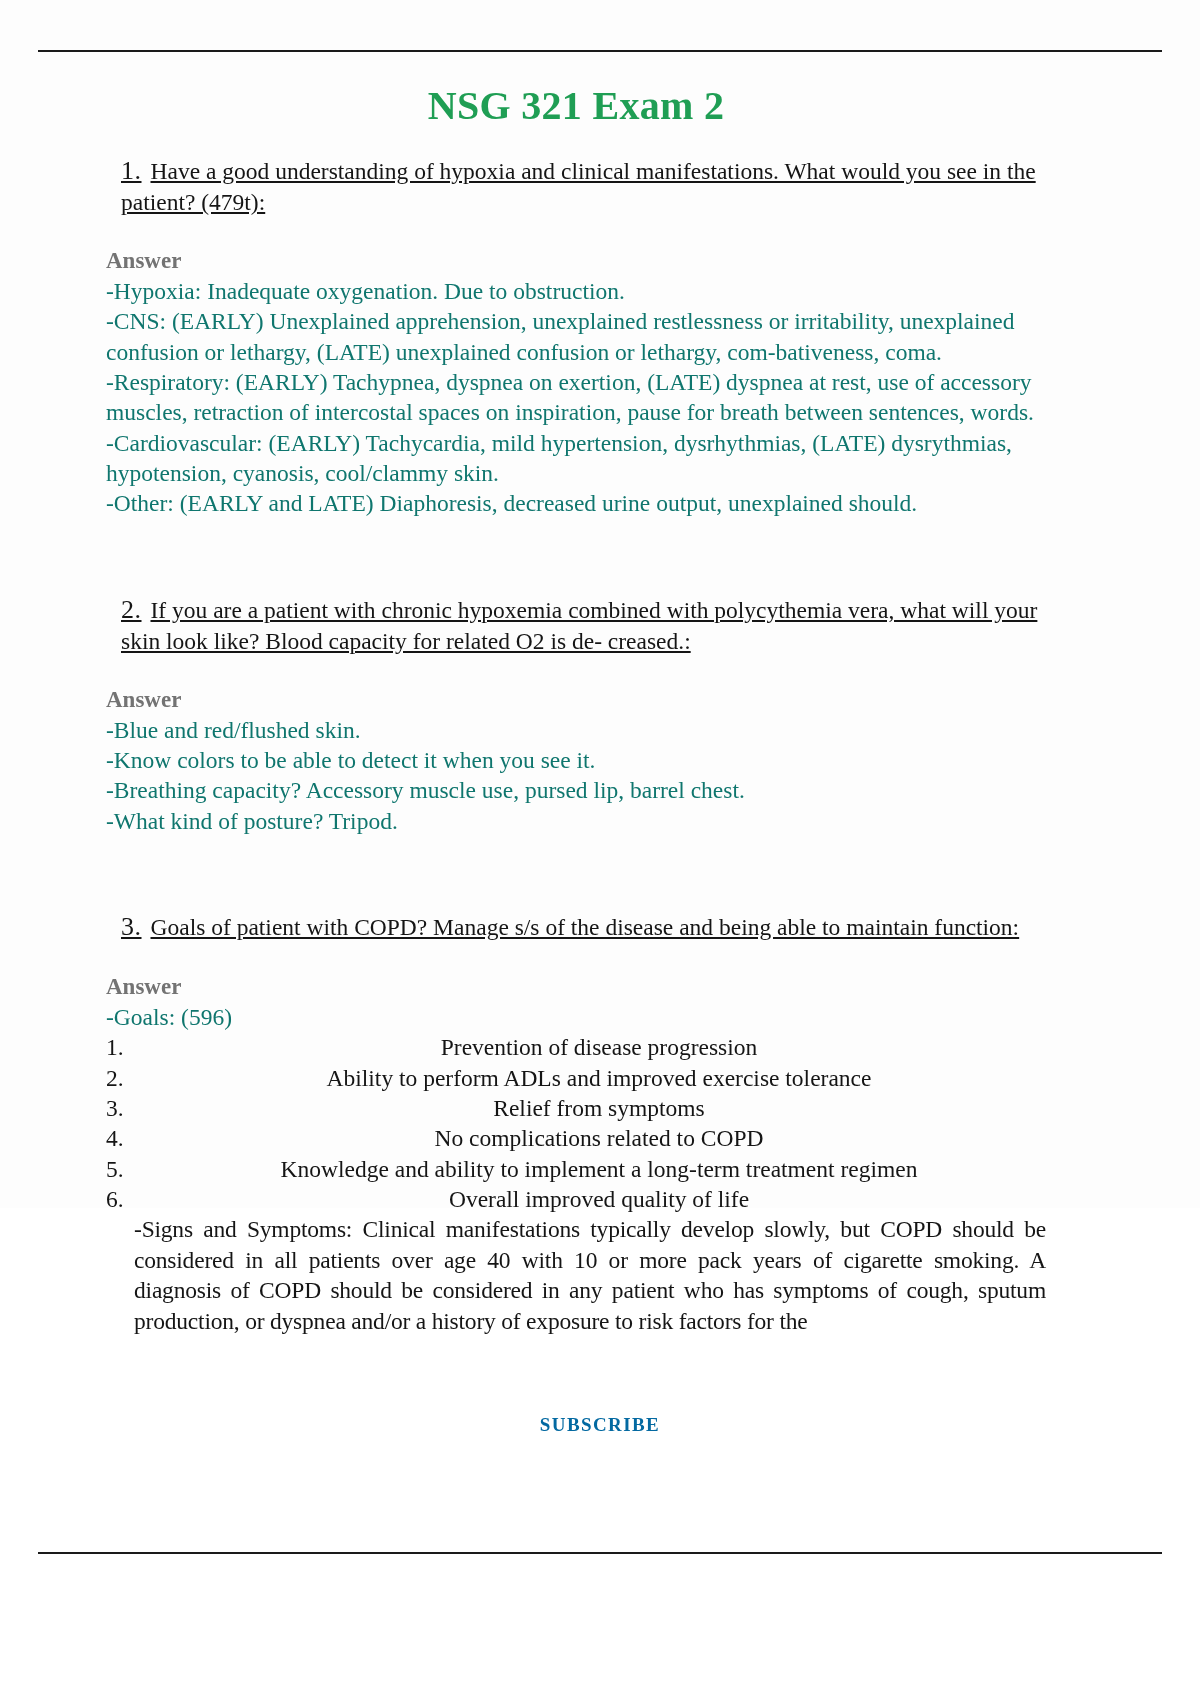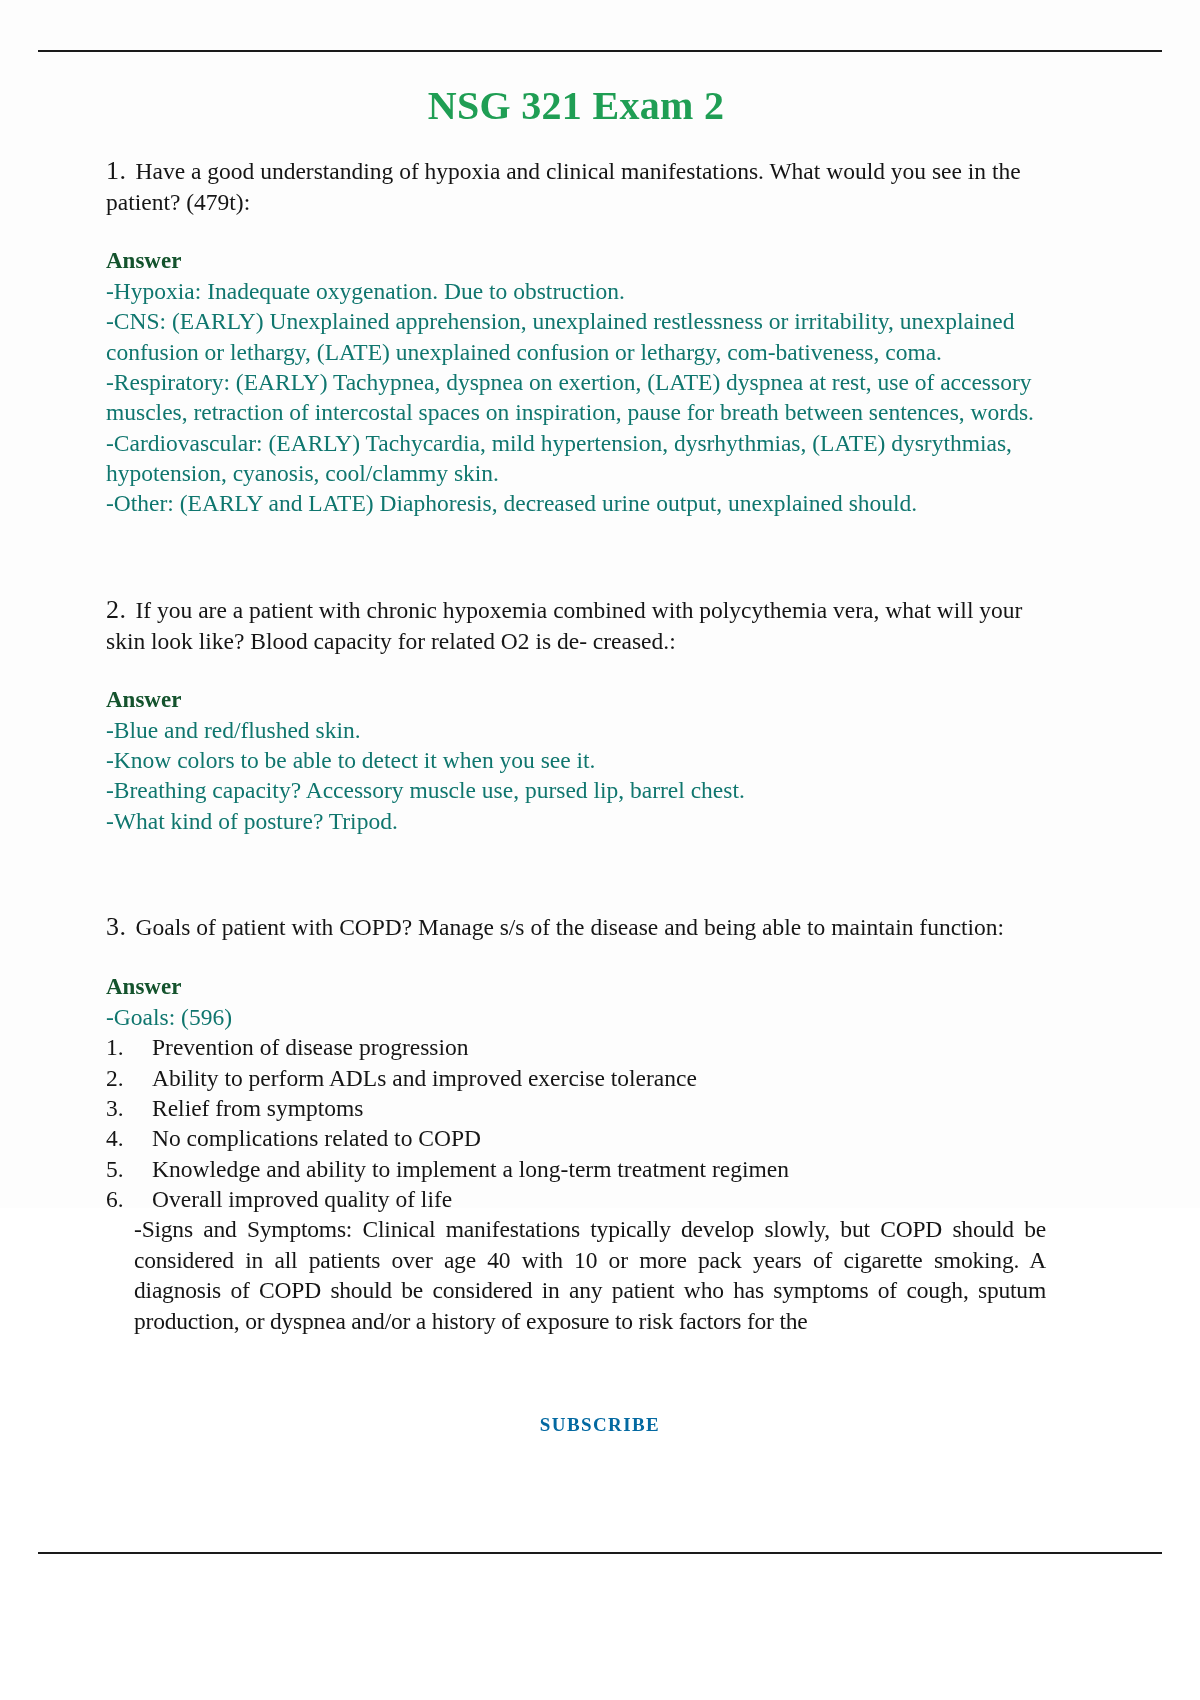--- a/index.html
+++ b/index.html
@@ -46,33 +46,34 @@
     letter-spacing: 0.3px;
     margin: 14px 0 26px 0;
     line-height: 1.1;
   }
 
   .qa-block { margin-bottom: 0; }
 
   .question {
     font-size: 23.5px;
     line-height: 1.28;
-    margin: 0 0 0 0;
+    margin: 0 0 0 15px;
     text-align: left;
     color: #151515;
+    text-decoration: underline;
   }
   .question .qnum {
     font-size: 26px;
     font-weight: 400;
     letter-spacing: 0.5px;
     padding-right: 9px;
   }
 
   .answer-label {
-    color: #14532d;
+    color: #737373;
     font-weight: bold;
     font-size: 23px;
     line-height: 1.25;
     margin: 0;
   }
 
   .ans-line {
     font-size: 23.5px;
     line-height: 1.29;
     color: #0f766e;
@@ -90,21 +91,21 @@
   ol.goals li {
     font-size: 23.5px;
     line-height: 1.29;
     color: #151515;
     display: flex;
   }
   ol.goals li .li-num {
     width: 46px;
     flex: 0 0 46px;
   }
-  ol.goals li .li-text { flex: 1 1 auto; }
+  ol.goals li .li-text { flex: 1 1 auto; text-align: center; }
 
   .para {
     font-size: 23.5px;
     line-height: 1.30;
     color: #151515;
     margin: 0;
     text-align: justify;
     text-justify: inter-word;
   }
   .para-tight {

